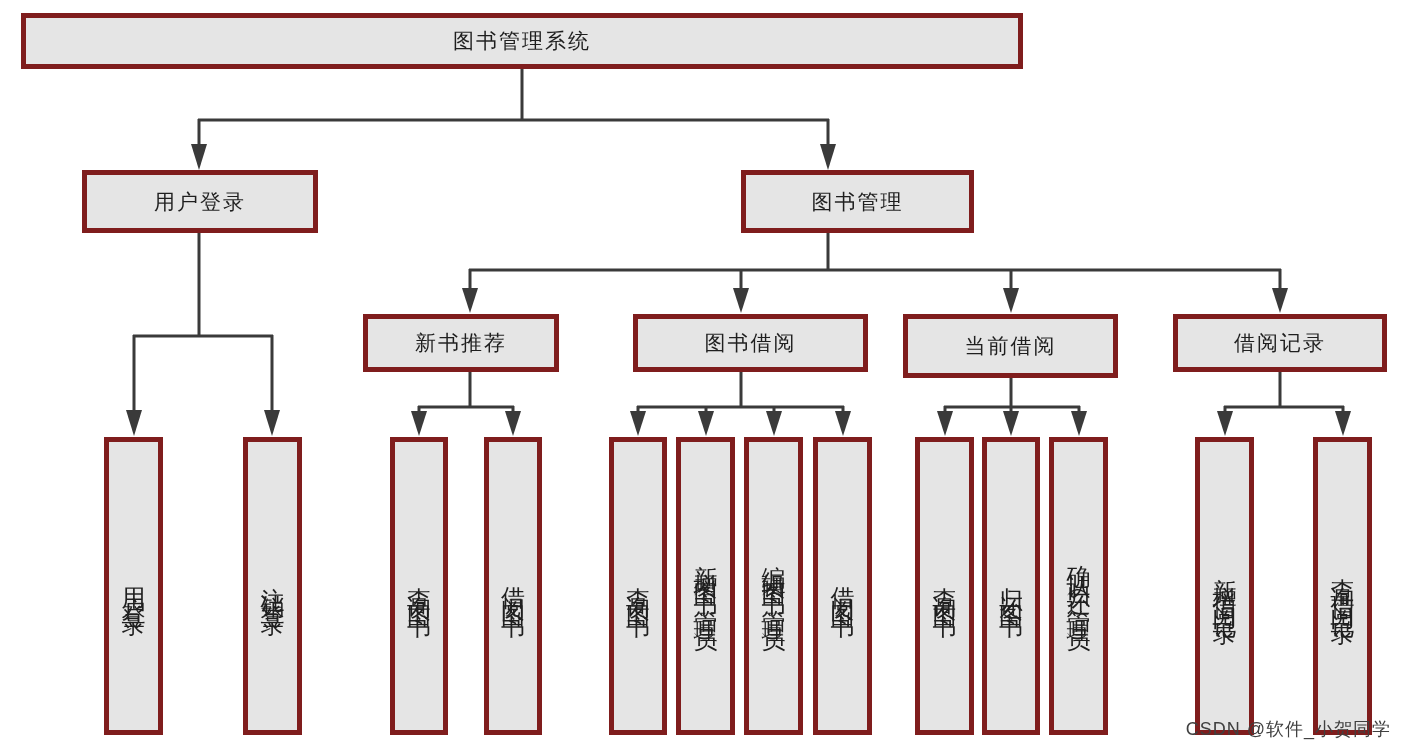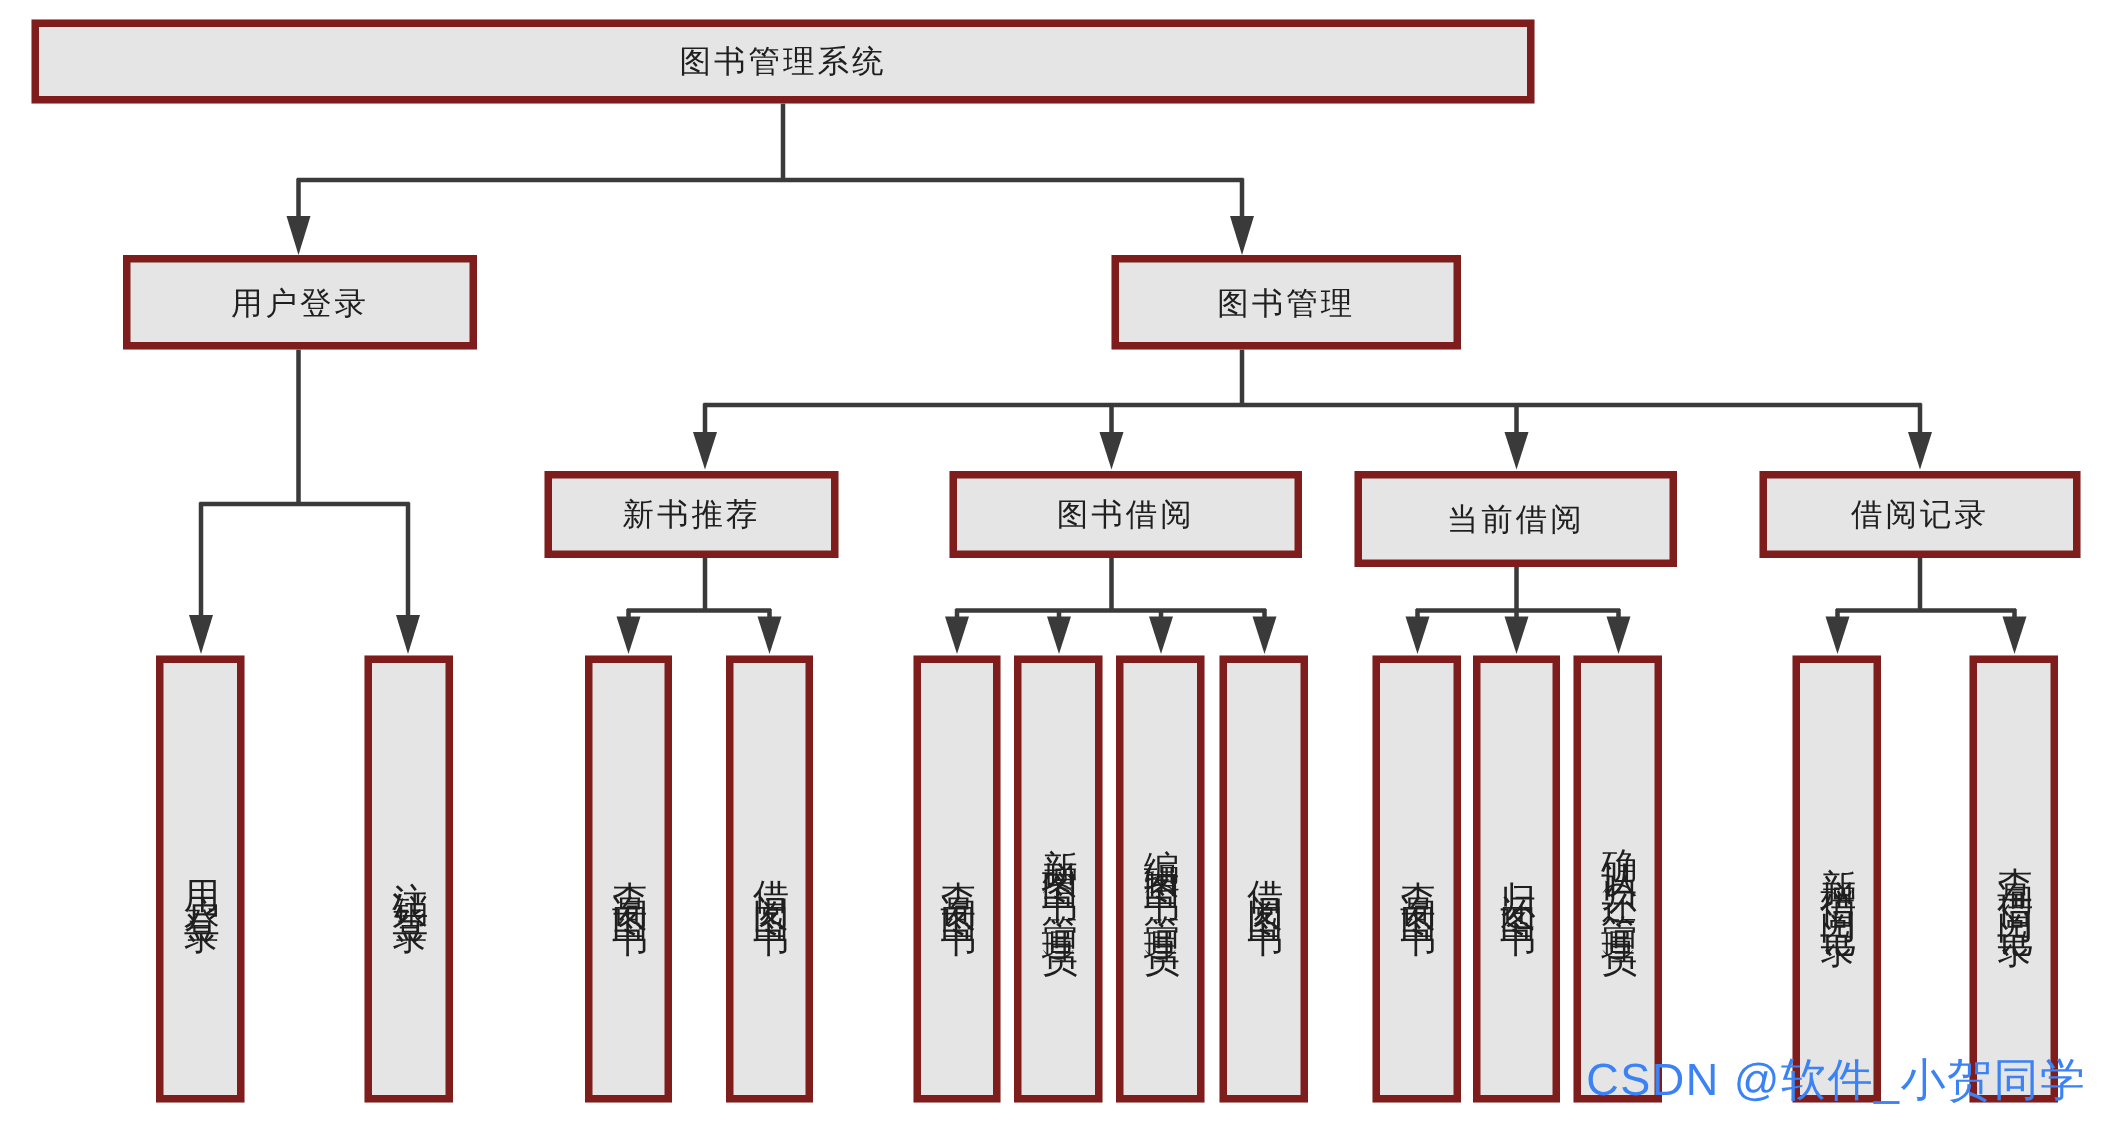--- a/index.html
+++ b/index.html
@@ -46,22 +46,22 @@
     writing-mode: vertical-rl;
     text-orientation: mixed;
     font-size: 24px;
     letter-spacing: 9px;
     line-height: 1;
   }
   .watermark {
     position: absolute;
     right: 14px;
     bottom: 6px;
-    font-size: 30px;
-    color: #3b82f6;
+    font-size: 18px;
+    color: #404040;
     letter-spacing: 1px;
     white-space: nowrap;
   }
 </style>
 </head>
 <body>
 
 <div id="stage">
 
   <svg id="wires" viewBox="0 0 1405 747" xmlns="http://www.w3.org/2000/svg">

